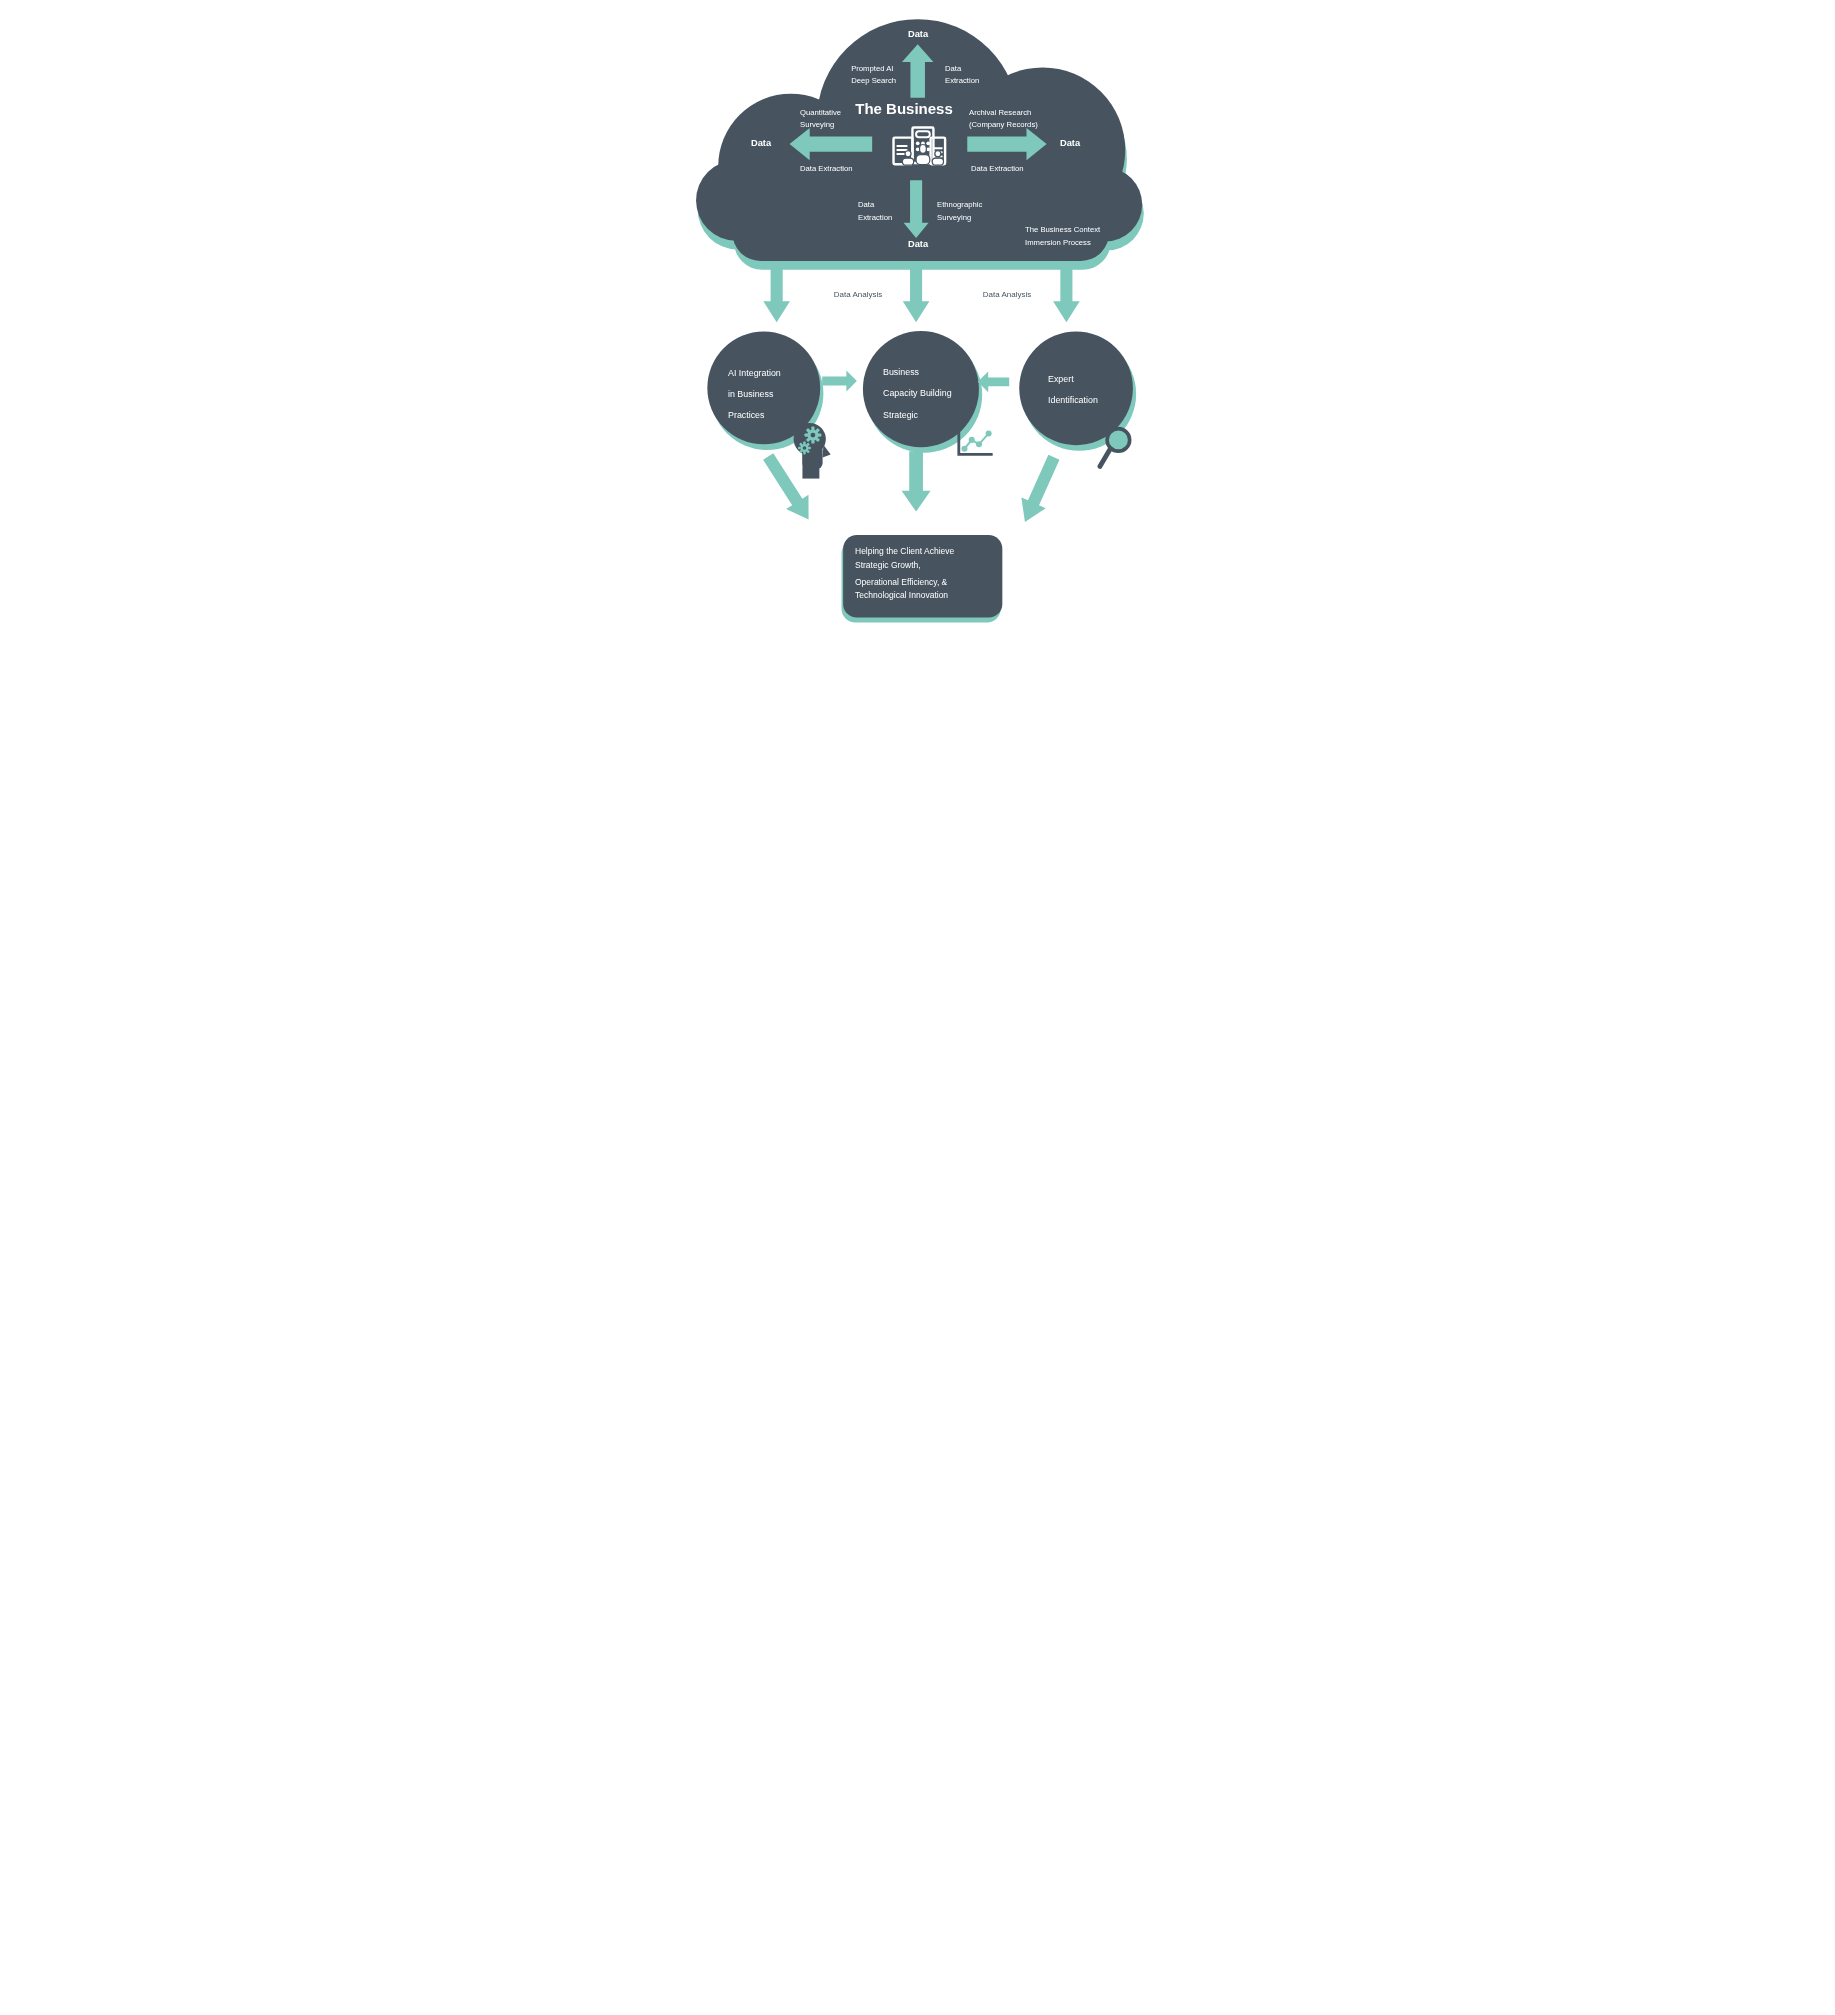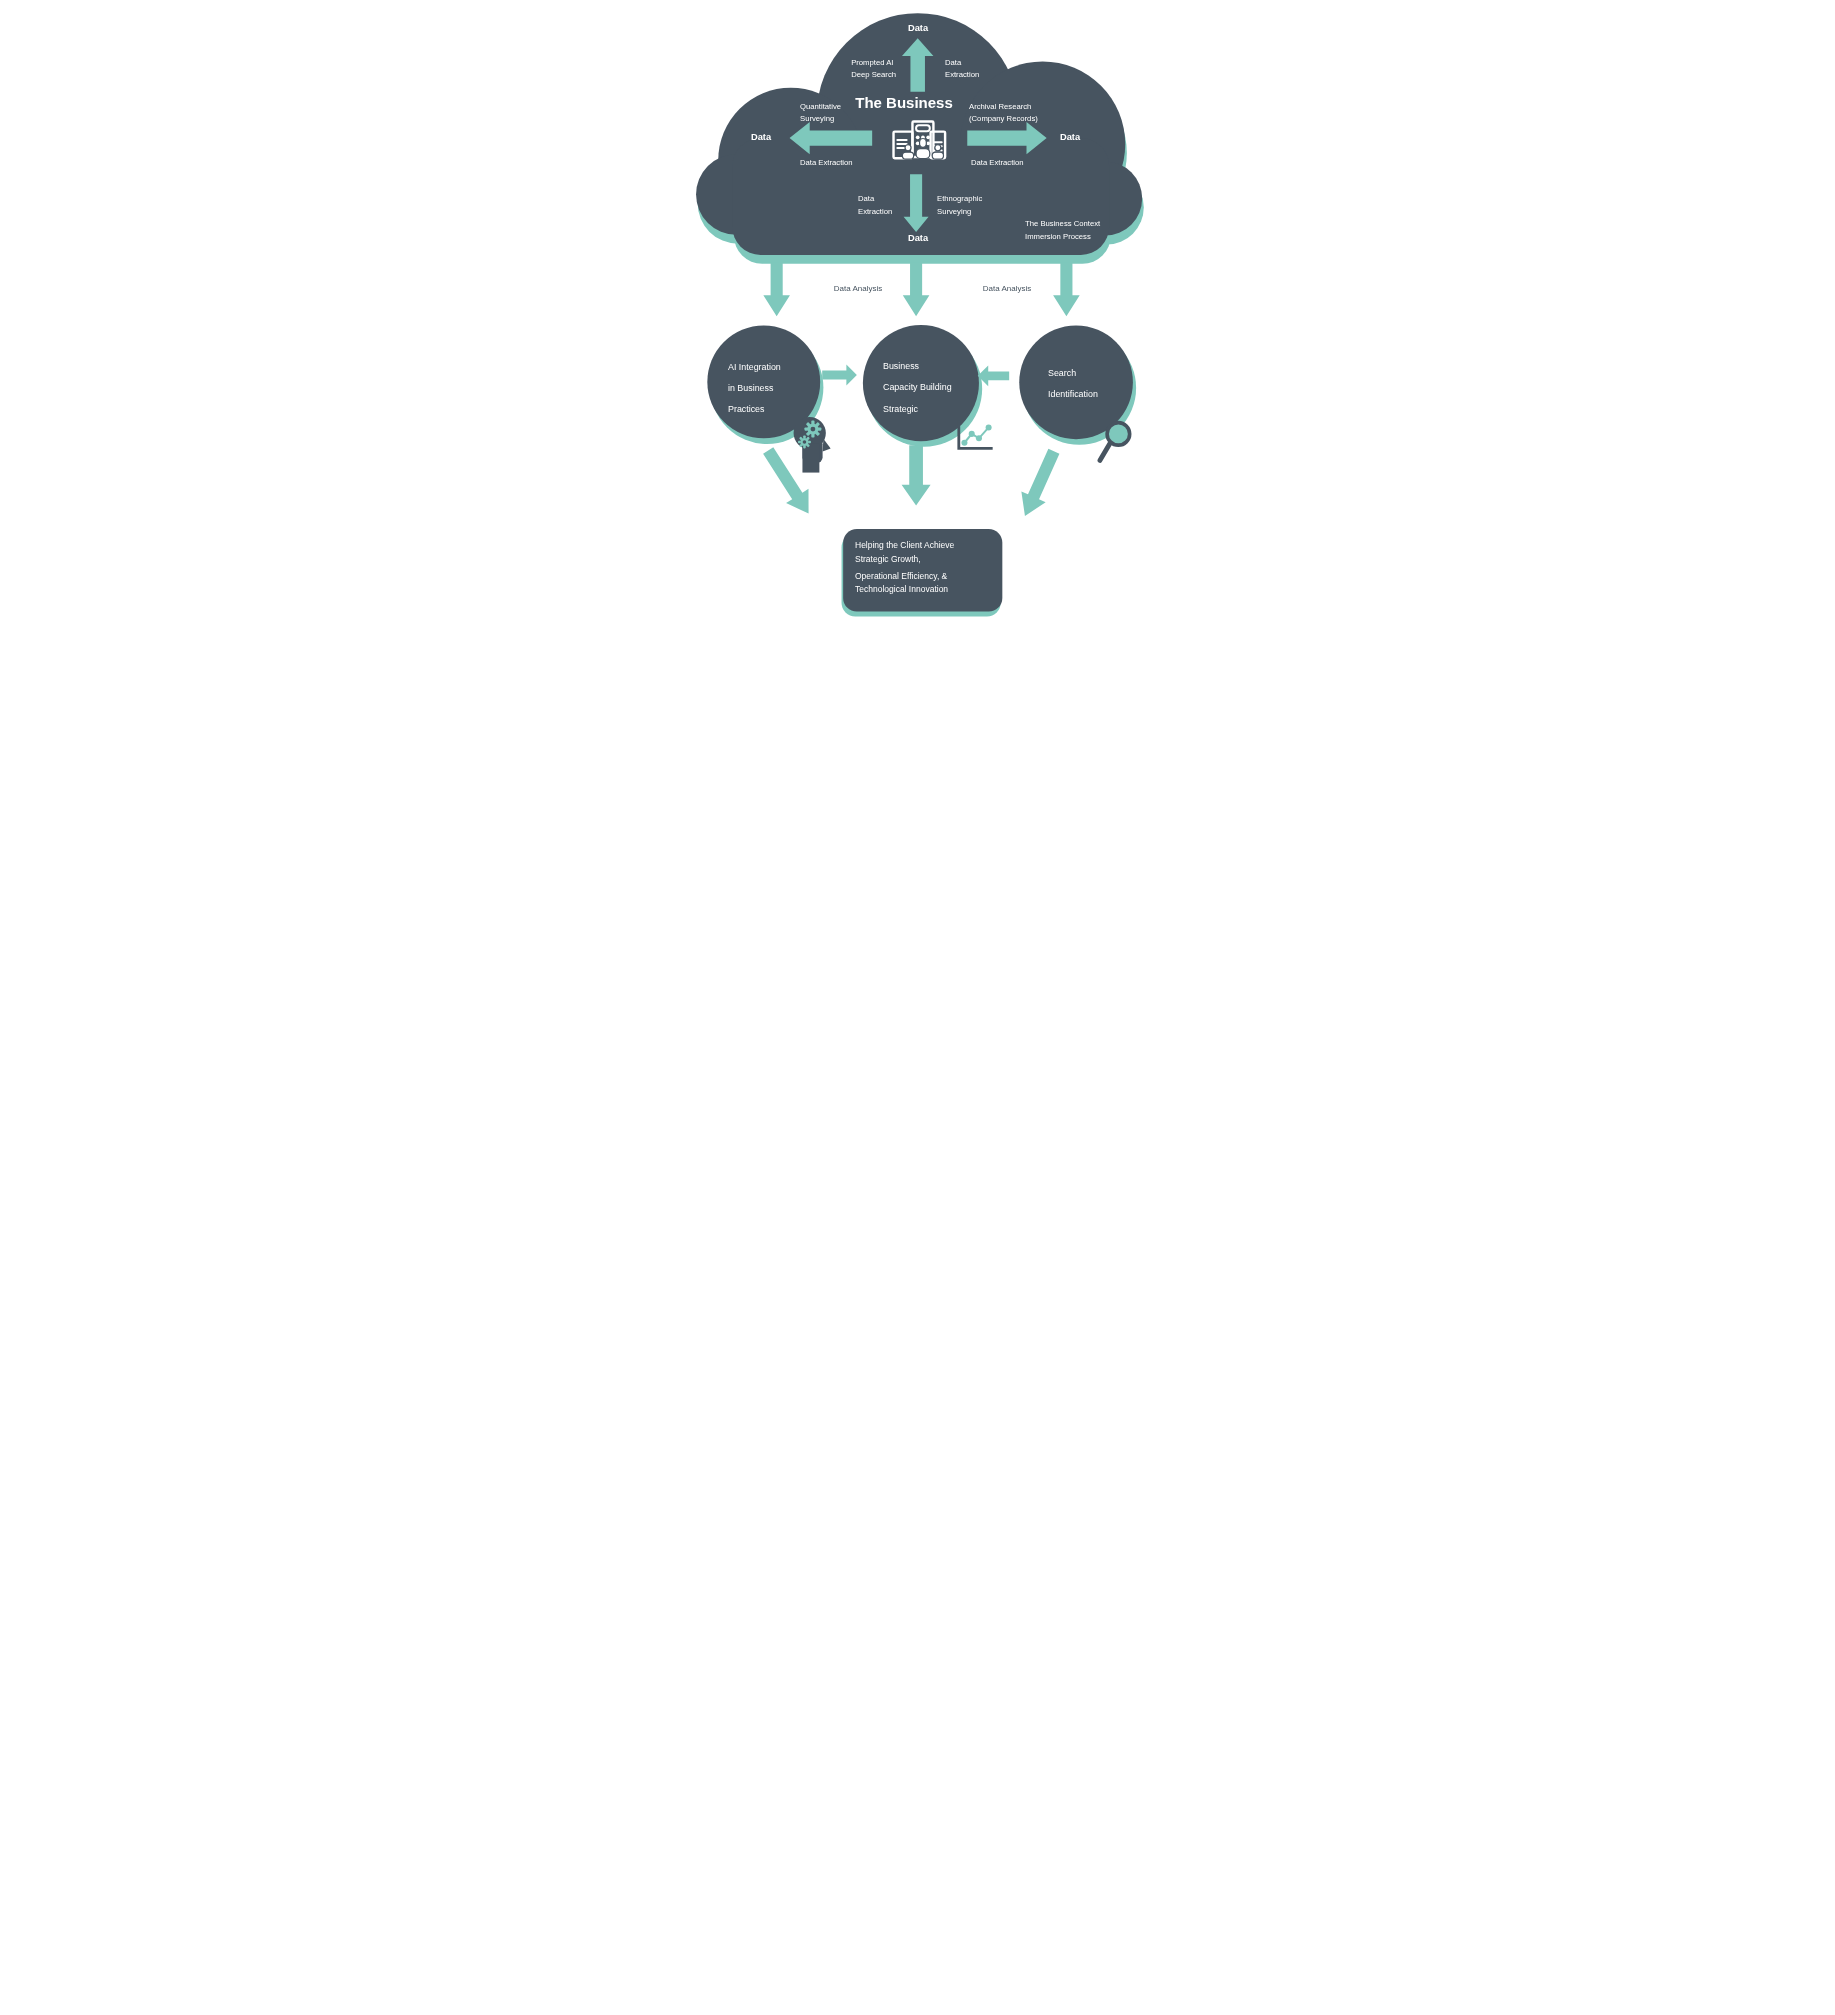--- a/index.html
+++ b/index.html
@@ -4,21 +4,21 @@
 <style>
   :root{
     --slate:#475460;
     --teal:#7EC8BC;
     --bg:#FFFFFF;
   }
   html,body{margin:0;padding:0;background:var(--bg);}
   .stage{
     position:relative;
     width:459px;height:626px;
-    margin:1px auto;
+    margin:7px auto;
     background:var(--bg);
     font-family:"Liberation Sans", sans-serif;
     overflow:hidden;
   }
   .stage svg.layer{position:absolute;left:0;top:0;}
   .f-slate{fill:var(--slate);}
   .f-teal{fill:var(--teal);}
   .f-white{fill:#ffffff;}
   .s-white{stroke:#ffffff;fill:none;}
   .s-slate{stroke:var(--slate);fill:none;}
@@ -240,21 +240,21 @@
     <span class="ln">Practices</span>
   </div>
 
   <div class="t circle-label" style="left:195px;top:355px;line-height:21.4px;">
     <span class="ln">Business</span>
     <span class="ln">Capacity Building</span>
     <span class="ln">Strategic</span>
   </div>
 
   <div class="t circle-label" style="left:360px;top:362px;">
-    <span class="ln">Search</span>
+    <span class="ln">Expert</span>
     <span class="ln">Identification</span>
   </div>
 
   <div class="t box-label" style="left:167px;top:538px;">
     <span class="ln ln1">Helping the Client Achieve</span>
     <span class="ln ln2">Strategic Growth,</span>
     <span class="ln ln3">Operational Efficiency, &amp;</span>
     <span class="ln ln4">Technological Innovation</span>
   </div>
 

